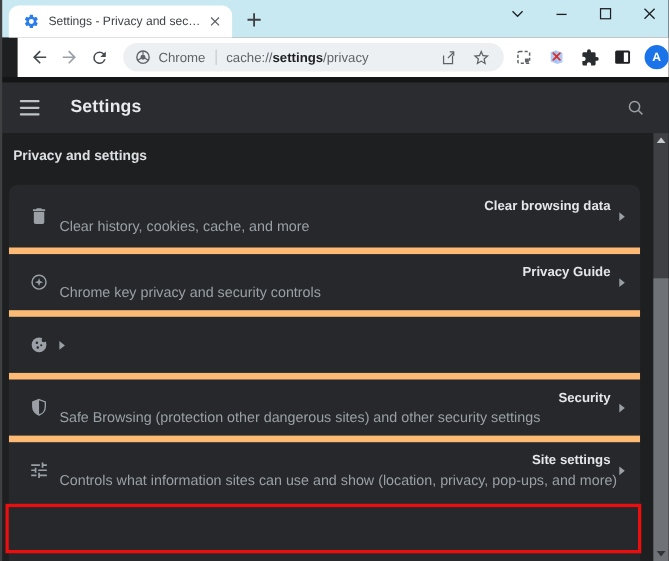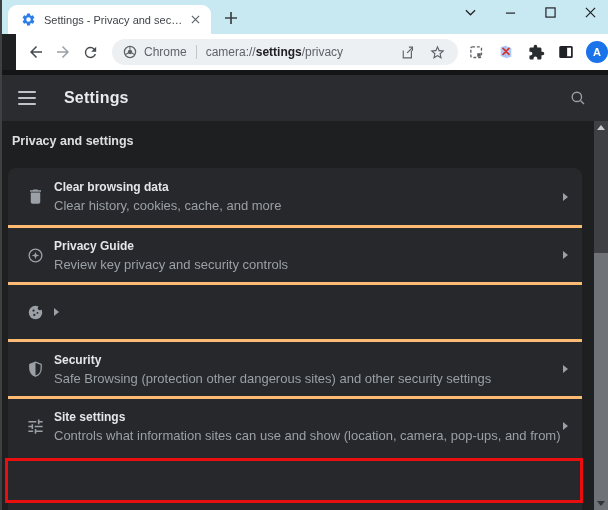--- a/index.html
+++ b/index.html
@@ -50,24 +50,24 @@
   .hamburger span { display:block; height:2px; background:#c0c3c7; border-radius:1px; }
   .page-header-title { margin-left:28px; font-size:16px; font-weight:700; color:#e8eaed; letter-spacing:.2px; }
   .header-spacer { flex:1; }
   .search-btn { width:18px; height:18px; display:flex; }
 
   .section-title { position:absolute; left:12px; top:64px; font-size:12.5px; font-weight:700; color:#dde0e3; }
 
   .card { position:absolute; left:8px; top:98px; width:574px; bottom:0; background:#26282b;
           border-radius:8px 8px 0 0; overflow:hidden; }
   .row { height:57px; display:flex; align-items:center; }
-  .row + .row { border-top:3px solid #fdba74; }
+  .row + .row { border-top:6px solid #fdba74; }
   .row-iconbox { width:46px; flex:0 0 auto; display:flex; align-items:center; justify-content:center; padding-left:8px; }
   .row-text { flex:1; min-width:0; padding-right:8px; }
-  .row-title { font-size:12px; font-weight:700; color:#e4e6e9; margin-bottom:4px; white-space:nowrap; }
+  .row-title { font-size:12px; font-weight:700; color:#e4e6e9; margin-bottom:4px; white-space:nowrap;text-align:right; }
   .row-sub { font-size:13px; color:#9aa0a6; white-space:nowrap; }
   .row-chevron { flex:0 0 auto; margin-right:14px; width:0; height:0;
                  border-top:4px solid transparent; border-bottom:4px solid transparent;
                  border-left:5px solid #9aa0a6; }
 
   .red-box { position:absolute; left:5px; top:388px; width:578px; height:45px;
              border:3px solid #ea0e0e; z-index:6; pointer-events:none; }
 
   
   .scrollbar { position:absolute; right:0; top:51px; bottom:0; width:14px; background:#3e4043; z-index:8; }
@@ -149,21 +149,21 @@
     <div class="omnibox">
       <span class="omni-logo">
         <svg viewBox="0 0 24 24" width="16" height="16">
           <circle cx="12" cy="12" r="8.4" fill="none" stroke="#5f6368" stroke-width="1.9"></circle>
           <circle cx="12" cy="12" r="3.4" fill="#5f6368"></circle>
           <path d="M12 3.6v5M4.7 16.2l4.4-2.6M19.3 16.2l-4.4-2.6" stroke="#5f6368" stroke-width="1.6"></path>
         </svg>
       </span>
       <span class="omni-site">Chrome</span>
       <span class="omni-sep"></span>
-      <span class="omni-url"><span>camera://</span><b>settings</b><span>/privacy</span></span>
+      <span class="omni-url"><span>cache://</span><b>settings</b><span>/privacy</span></span>
       <span class="omni-spacer"></span>
       <span class="omni-trail">
         <span>
           <svg viewBox="0 0 24 24" width="17" height="17" fill="none" stroke="#5f6368" stroke-width="1.6">
             <path d="M6 9v10.5h11.5V9"></path>
               <path d="M11.5 12.5L19 5"></path>
               <path d="M14 4.5h5v5"></path>
           </svg>
         </span>
         <span>
@@ -248,21 +248,21 @@
 
       <div class="row">
         <span class="row-iconbox">
           <svg viewBox="0 0 24 24" width="19" height="19">
             <circle cx="12" cy="12" r="8" fill="none" stroke="#9aa0a6" stroke-width="1.7"></circle>
             <path fill="#9aa0a6" d="M12 7.2l1.2 3.6 3.6 1.2-3.6 1.2-1.2 3.6-1.2-3.6-3.6-1.2 3.6-1.2z"></path>
           </svg>
         </span>
         <span class="row-text">
           <span class="row-title" style="display:block">Privacy Guide</span>
-          <span class="row-sub" style="display:block">Review key privacy and security controls</span>
+          <span class="row-sub" style="display:block">Chrome key privacy and security controls</span>
         </span>
         <span class="row-chevron"></span>
       </div>
 
       <div class="row">
         <span class="row-iconbox">
           <svg viewBox="0 0 24 24" width="19" height="19">
             <circle cx="12" cy="12" r="8.5" fill="#9aa0a6"></circle>
             <circle cx="17.5" cy="6.5" r="2.6" fill="#26282b"></circle>
             <circle cx="9.5" cy="9.5" r="1.4" fill="#26282b"></circle>
@@ -289,21 +289,21 @@
       </div>
 
       <div class="row">
         <span class="row-iconbox">
           <svg viewBox="0 0 24 24" width="19" height="19">
               <path fill="#9aa0a6" d="M3 17v2h6v-2H3zM3 5v2h10V5H3zm10 16v-2h8v-2h-8v-2h-2v6h2zM7 9v2H3v2h4v2h2V9H7zm14 4v-2H11v2h10zm-6-4h2V7h4V5h-4V3h-2v6z"></path>
             </svg>
         </span>
         <span class="row-text">
           <span class="row-title" style="display:block">Site settings</span>
-          <span class="row-sub" style="display:block">Controls what information sites can use and show (location, camera, pop-ups, and from)</span>
+          <span class="row-sub" style="display:block">Controls what information sites can use and show (location, privacy, pop-ups, and more)</span>
         </span>
         <span class="row-chevron"></span>
       </div>
 
     </div>
 
     <div class="red-box"></div>
 
     <div class="scrollbar">
       <span class="sb-up"></span>

